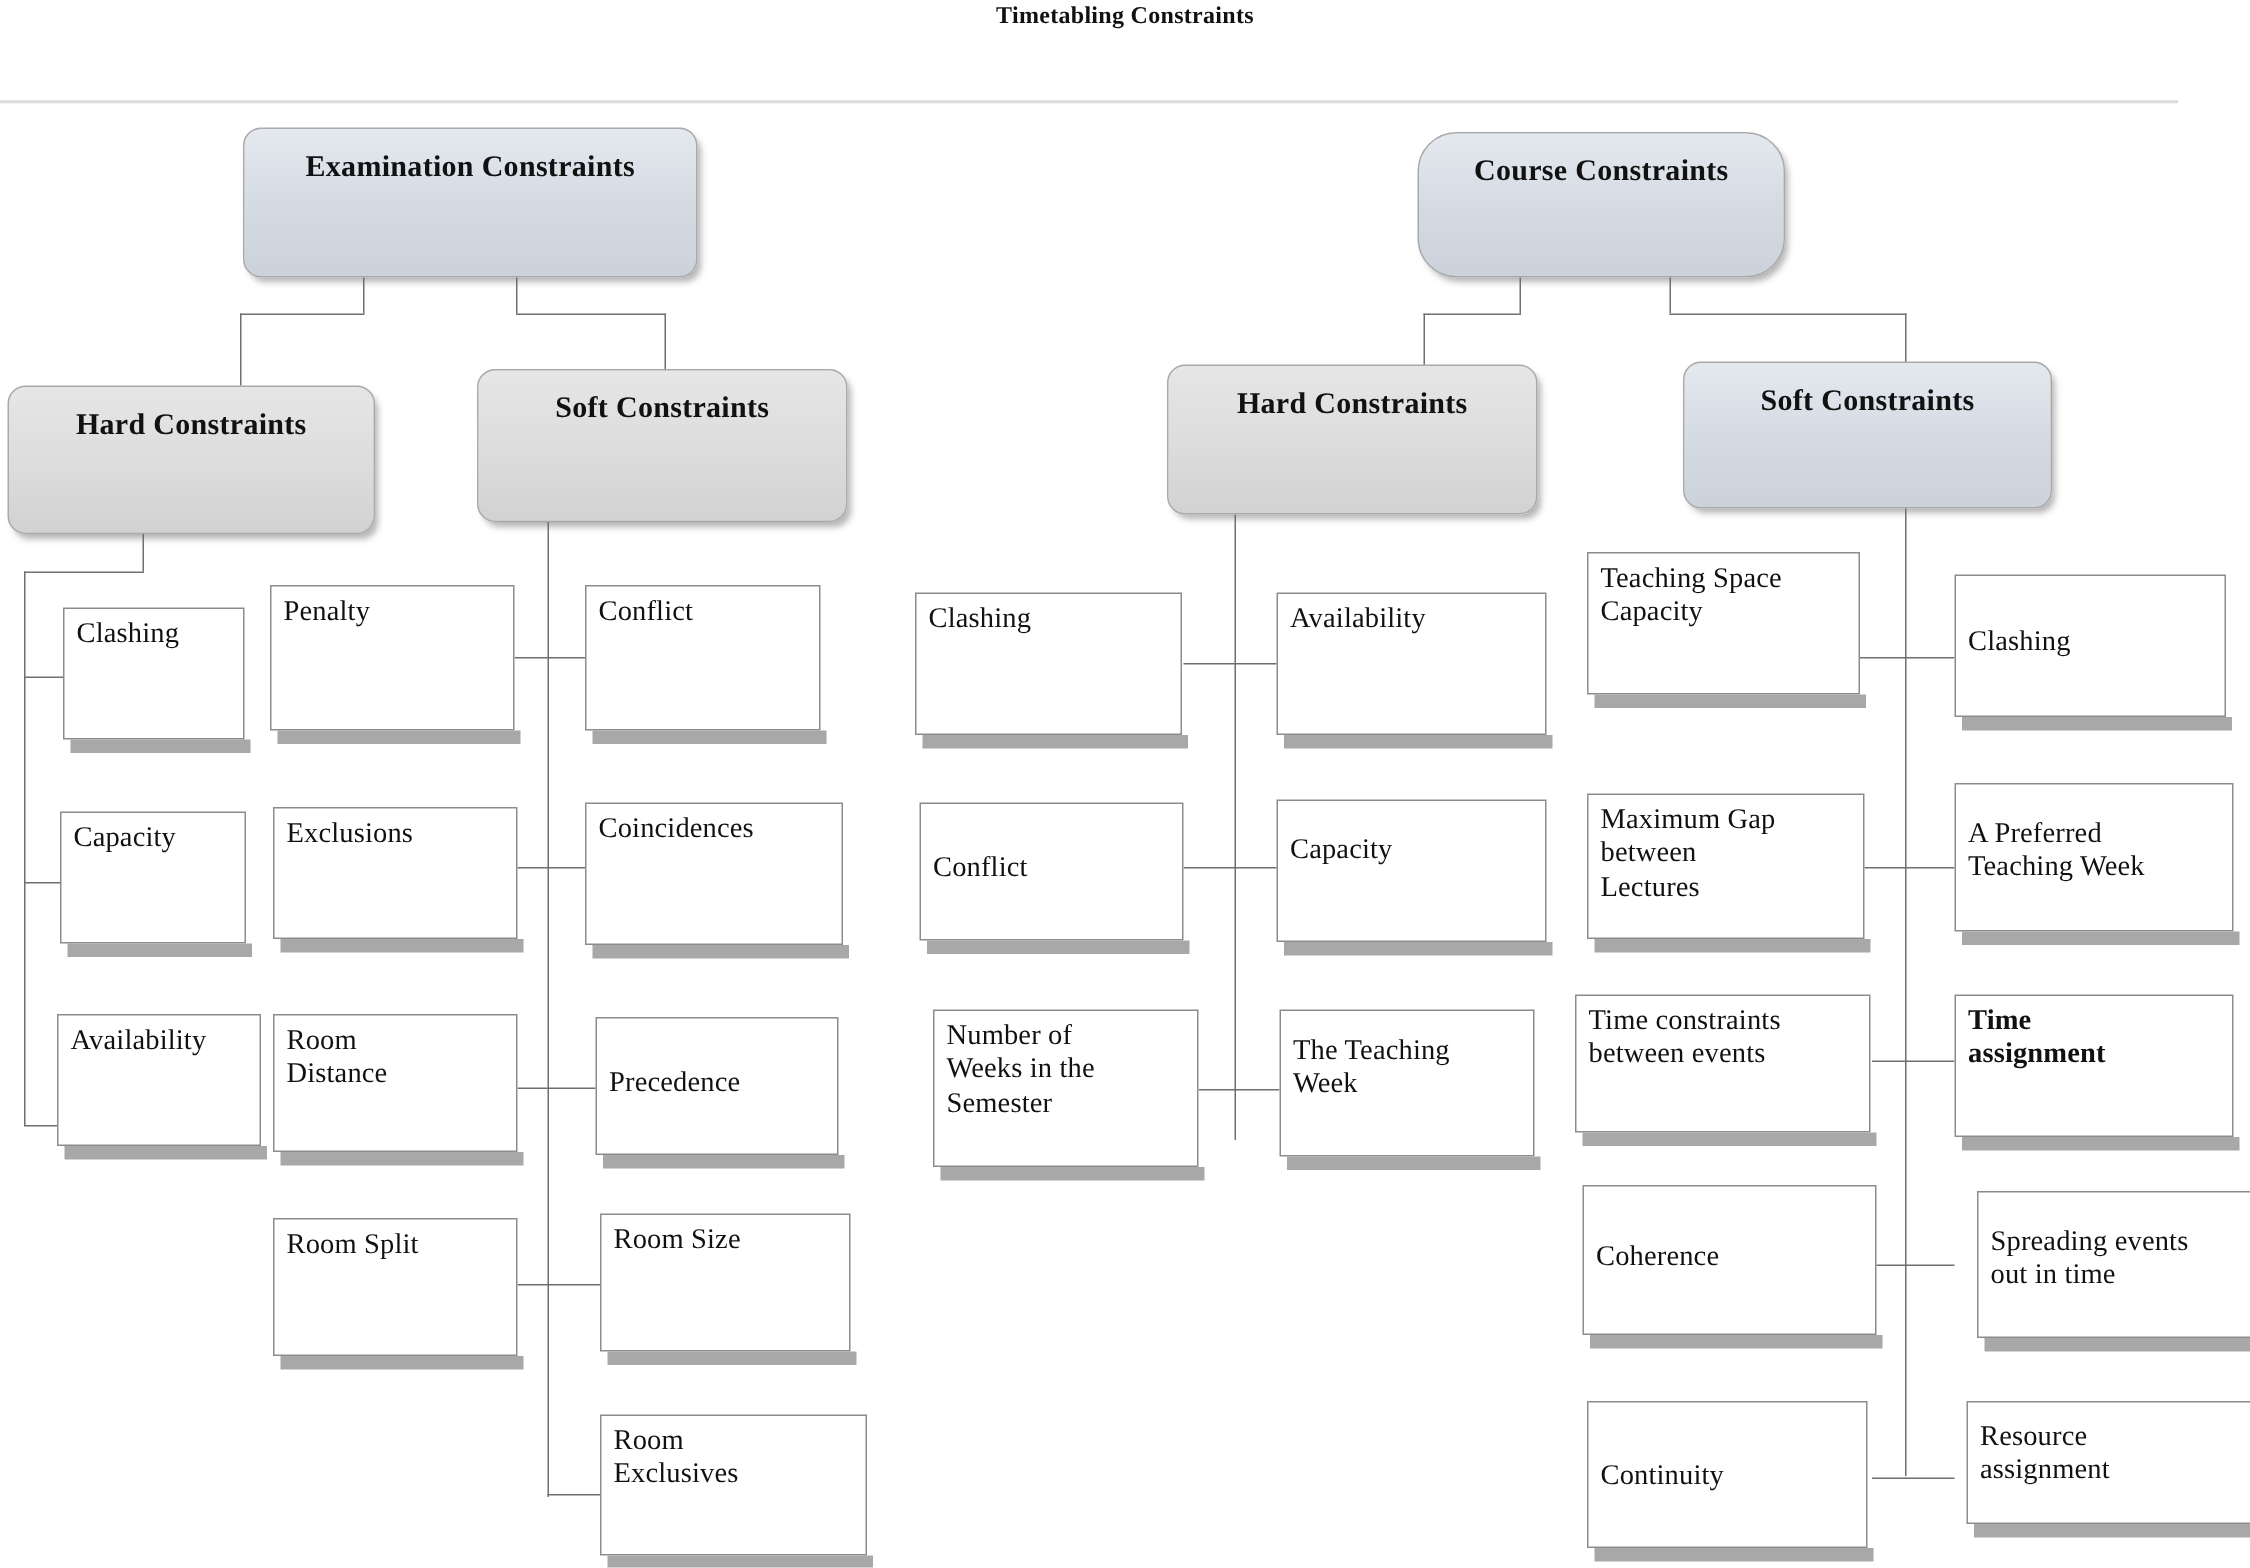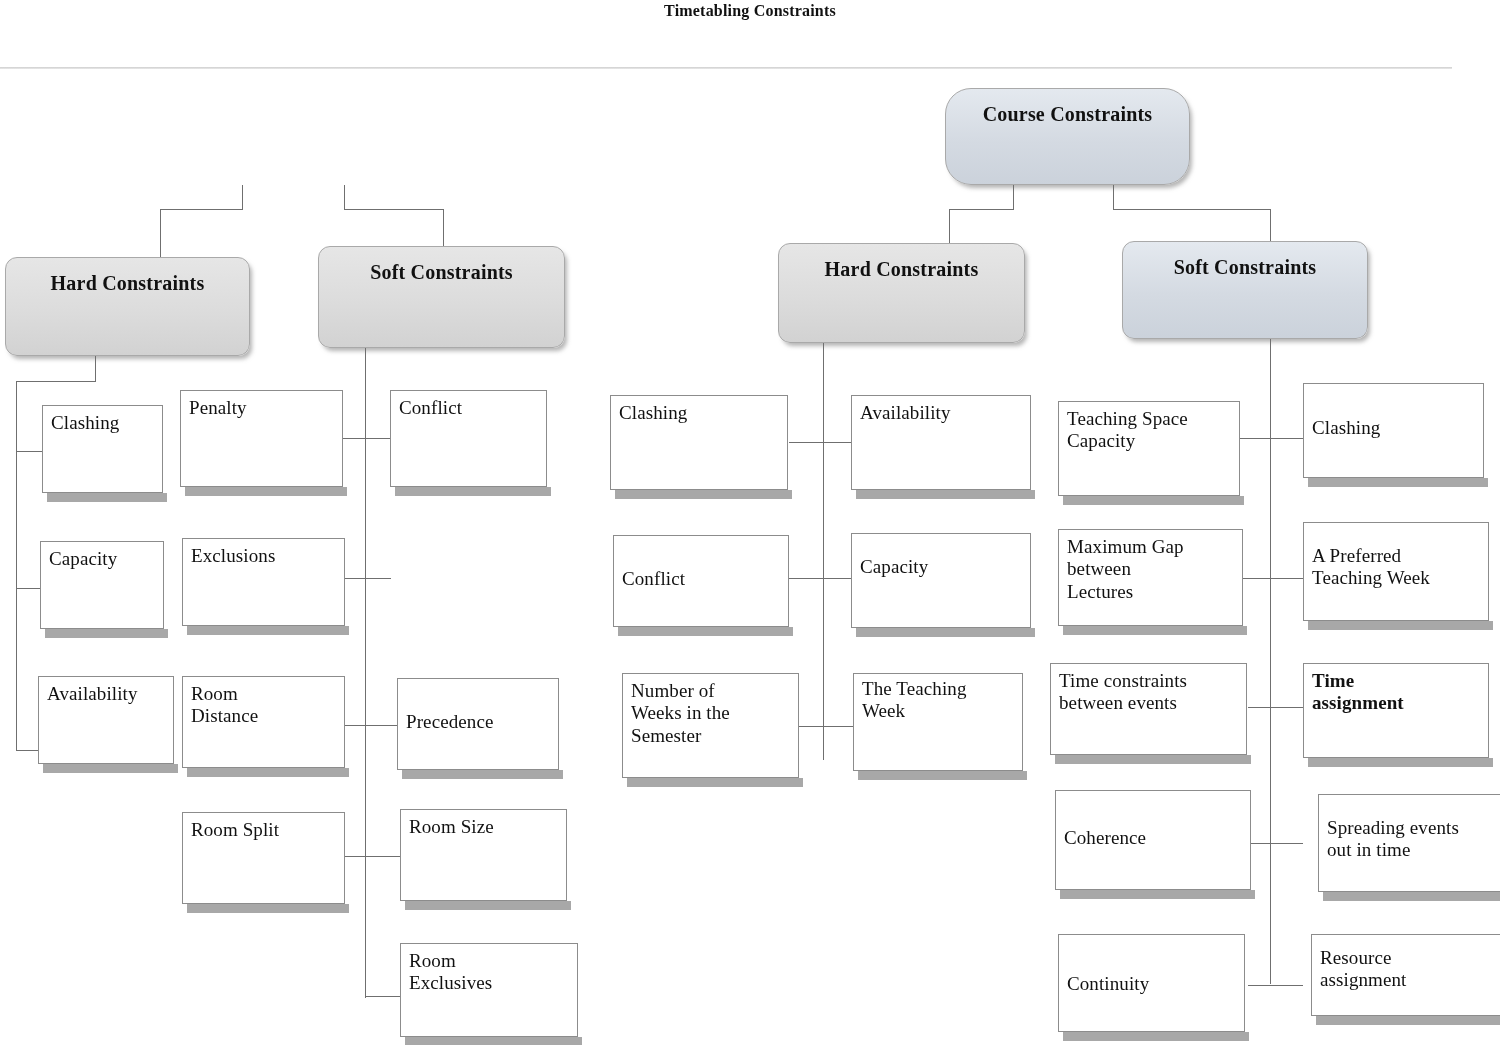--- a/index.html
+++ b/index.html
@@ -72,20 +72,21 @@
   .lnh{height:1px;}
 </style>
 </head>
 <body>
 
 <div id="stage">
 
   <div class="title">Timetabling Constraints</div>
   <div class="hrule"></div>
 
+  <div class="node blue" style="left:162px;top:85px;width:303px;height:100px;">Examination Constraints</div>
 
   <div class="ln lnv" style="left:242px;top:185px;width:1px;height:24px;"></div>
   <div class="ln lnh" style="left:160px;top:209px;width:83px;height:1px;"></div>
   <div class="ln lnv" style="left:160px;top:209px;width:1px;height:48px;"></div>
 
   <div class="ln lnv" style="left:344px;top:185px;width:1px;height:24px;"></div>
   <div class="ln lnh" style="left:344px;top:209px;width:100px;height:1px;"></div>
   <div class="ln lnv" style="left:443px;top:209px;width:1px;height:38px;"></div>
 
   <div class="node gray" style="left:5px;top:257px;width:245px;height:99px;">Hard Constraints</div>
@@ -116,20 +117,21 @@
   <div class="ln lnh" style="left:365px;top:856px;width:36px;height:1px;"></div>
   <div class="ln lnh" style="left:365px;top:996px;width:36px;height:1px;"></div>
 
   <div class="leaf" style="left:180px;top:390px;width:163px;height:97px;">Penalty</div>
   <div class="leaf" style="left:182px;top:538px;width:163px;height:88px;">Exclusions</div>
   <div class="leaf multiline" style="left:182px;top:676px;width:163px;height:92px;white-space:pre-line;">Room
 Distance</div>
   <div class="leaf" style="left:182px;top:812px;width:163px;height:92px;">Room Split</div>
 
   <div class="leaf" style="left:390px;top:390px;width:157px;height:97px;">Conflict</div>
+  <div class="leaf" style="left:390px;top:535px;width:172px;height:95px;">Coincidences</div>
   <div class="leaf" style="left:397px;top:678px;width:162px;height:92px;padding-top:32px;">Precedence</div>
   <div class="leaf" style="left:400px;top:809px;width:167px;height:92px;">Room Size</div>
   <div class="leaf multiline" style="left:400px;top:943px;width:178px;height:94px;white-space:pre-line;">Room
 Exclusives</div>
 
   <div class="node blue" style="left:945px;top:88px;width:245px;height:97px;border-radius:26px;">Course Constraints</div>
 
   <div class="ln lnv" style="left:1013px;top:185px;width:1px;height:24px;"></div>
   <div class="ln lnh" style="left:949px;top:209px;width:65px;height:1px;"></div>
   <div class="ln lnv" style="left:949px;top:209px;width:1px;height:36px;"></div>
@@ -152,37 +154,37 @@
   <div class="ln lnh" style="left:823px;top:726px;width:30px;height:1px;"></div>
 
   <div class="leaf" style="left:610px;top:395px;width:178px;height:95px;">Clashing</div>
   <div class="leaf" style="left:613px;top:535px;width:176px;height:92px;padding-top:32px;">Conflict</div>
   <div class="leaf multiline" style="left:622px;top:673px;width:177px;height:105px;white-space:pre-line;">Number of
 Weeks in the
 Semester</div>
 
   <div class="leaf" style="left:851px;top:395px;width:180px;height:95px;">Availability</div>
   <div class="leaf" style="left:851px;top:533px;width:180px;height:95px;padding-top:22px;">Capacity</div>
-  <div class="leaf multiline" style="left:853px;top:673px;width:170px;height:98px;white-space:pre-line;padding-top:4px;">The Teaching
+  <div class="leaf multiline" style="left:853px;top:673px;width:170px;height:98px;white-space:pre-line;padding-top:16px;">The Teaching
 Week</div>
 
   <div class="ln lnv" style="left:1270px;top:339px;width:1px;height:645px;"></div>
 
   <div class="ln lnh" style="left:1240px;top:438px;width:31px;height:1px;"></div>
   <div class="ln lnh" style="left:1270px;top:438px;width:33px;height:1px;"></div>
   <div class="ln lnh" style="left:1242px;top:578px;width:29px;height:1px;"></div>
   <div class="ln lnh" style="left:1270px;top:578px;width:33px;height:1px;"></div>
   <div class="ln lnh" style="left:1248px;top:707px;width:23px;height:1px;"></div>
   <div class="ln lnh" style="left:1270px;top:707px;width:33px;height:1px;"></div>
   <div class="ln lnh" style="left:1248px;top:843px;width:23px;height:1px;"></div>
   <div class="ln lnh" style="left:1270px;top:843px;width:33px;height:1px;"></div>
   <div class="ln lnh" style="left:1248px;top:985px;width:23px;height:1px;"></div>
   <div class="ln lnh" style="left:1270px;top:985px;width:33px;height:1px;"></div>
 
-  <div class="leaf multiline" style="left:1058px;top:401px;width:182px;height:95px;white-space:pre-line;">Teaching Space
+  <div class="leaf multiline" style="left:1058px;top:368px;width:182px;height:95px;white-space:pre-line;">Teaching Space
 Capacity</div>
   <div class="leaf multiline" style="left:1058px;top:529px;width:185px;height:97px;white-space:pre-line;">Maximum Gap
 between
 Lectures</div>
   <div class="leaf multiline" style="left:1050px;top:663px;width:197px;height:92px;white-space:pre-line;">Time constraints
 between events</div>
   <div class="leaf" style="left:1055px;top:790px;width:196px;height:100px;padding-top:36px;">Coherence</div>
   <div class="leaf" style="left:1058px;top:934px;width:187px;height:98px;padding-top:38px;">Continuity</div>
 
   <div class="leaf" style="left:1303px;top:383px;width:181px;height:95px;padding-top:33px;">Clashing</div>

